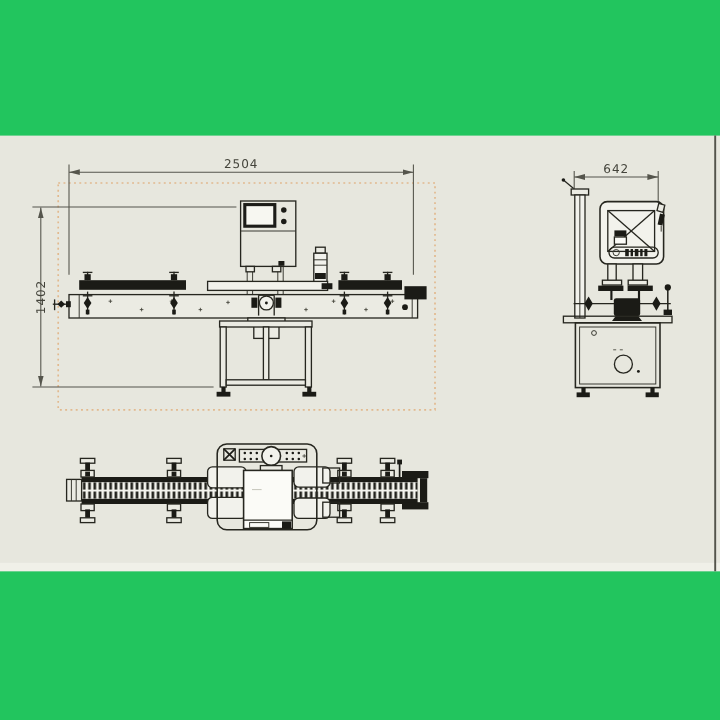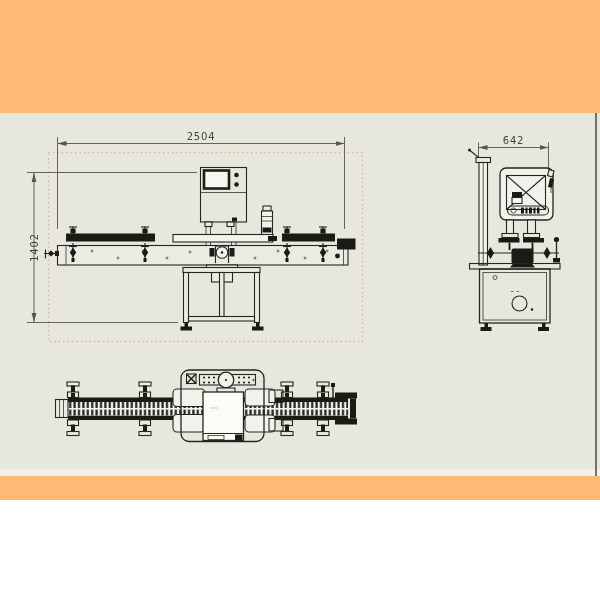--- a/index.html
+++ b/index.html
@@ -1,16 +1,16 @@
 <!DOCTYPE html>
 <html><head>
 <meta charset="utf-8">
 <style>
   html,body{margin:0;padding:0;background:#ffffff;}
-  .stage{position:relative;width:600px;height:500px;background:#fdba74;overflow:hidden;
+  .stage{position:relative;width:600px;height:600px;background:#22c55e;overflow:hidden;
          font-family:"DejaVu Sans", sans-serif;}
   svg{display:block;}
   .ln{stroke:#26261f;stroke-width:1.1;fill:none;}
   .lnthk{stroke:#26261f;stroke-width:1.3;fill:none;}
   .lnthin{stroke:#33332b;stroke-width:0.8;fill:none;}
   .fillbg{fill:#ebebe3;}
   .filllt{fill:#f2f2ec;}
   .fillwt{fill:#fbfbf7;}
   .dark{fill:#1b1b16;stroke:none;}
   .dim{stroke:#55554c;stroke-width:0.9;fill:none;}

